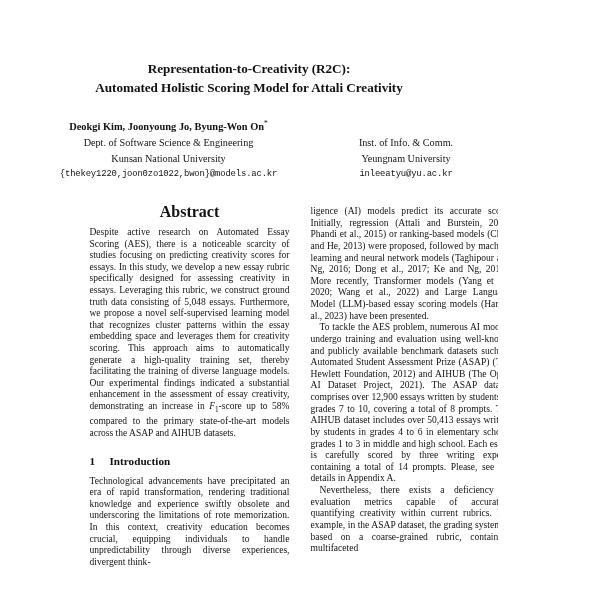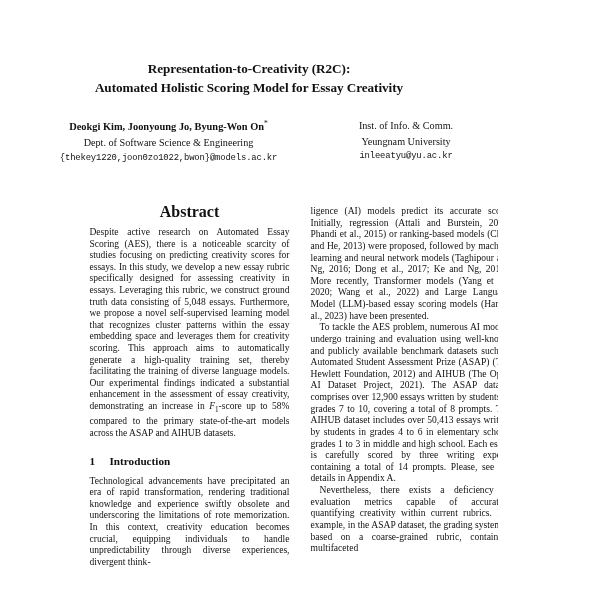--- a/index.html
+++ b/index.html
@@ -38,21 +38,21 @@
     letter-spacing: -0.05px;
   }
   .paper-title .tline {
     display: block;
   }
 
   
   .authors {
     display: flex;
     justify-content: center;
-    align-items: center;
+    align-items: flex-end;
     margin-top: 19px;
     padding-left: 14px;
   }
   .author-group {
     text-align: center;
     line-height: 15.8px;
   }
   .author-group.left {
     width: 300px;
   }
@@ -138,28 +138,29 @@
   }
 </style>
 </head>
 <body>
 
 <div class="page">
 
   <div class="title-block">
     <div class="paper-title">
       <span class="tline">Representation-to-Creativity (R2C):</span>
-      <span class="tline">Automated Holistic Scoring Model for Essay Creativity</span>
+      <span class="tline">Automated Holistic Scoring Model for Attali Creativity</span>
     </div>
   </div>
 
   <div class="authors">
     <div class="author-group left">
       <div class="author-names"><span>Deokgi Kim, Joonyoung Jo, Byung-Won On</span><span class="sup">*</span></div>
       <div class="author-aff">Dept. of Software Science &amp; Engineering</div>
+      <div class="author-aff">Kunsan National University</div>
       <div class="author-email">{thekey1220,joon0zo1022,bwon}@models.ac.kr</div>
     </div>
     <div class="author-group right">
       <div class="author-aff">Inst. of Info. &amp; Comm.</div>
       <div class="author-aff">Yeungnam University</div>
       <div class="author-email">inleeatyu@yu.ac.kr</div>
     </div>
   </div>
 
   <div class="columns">

